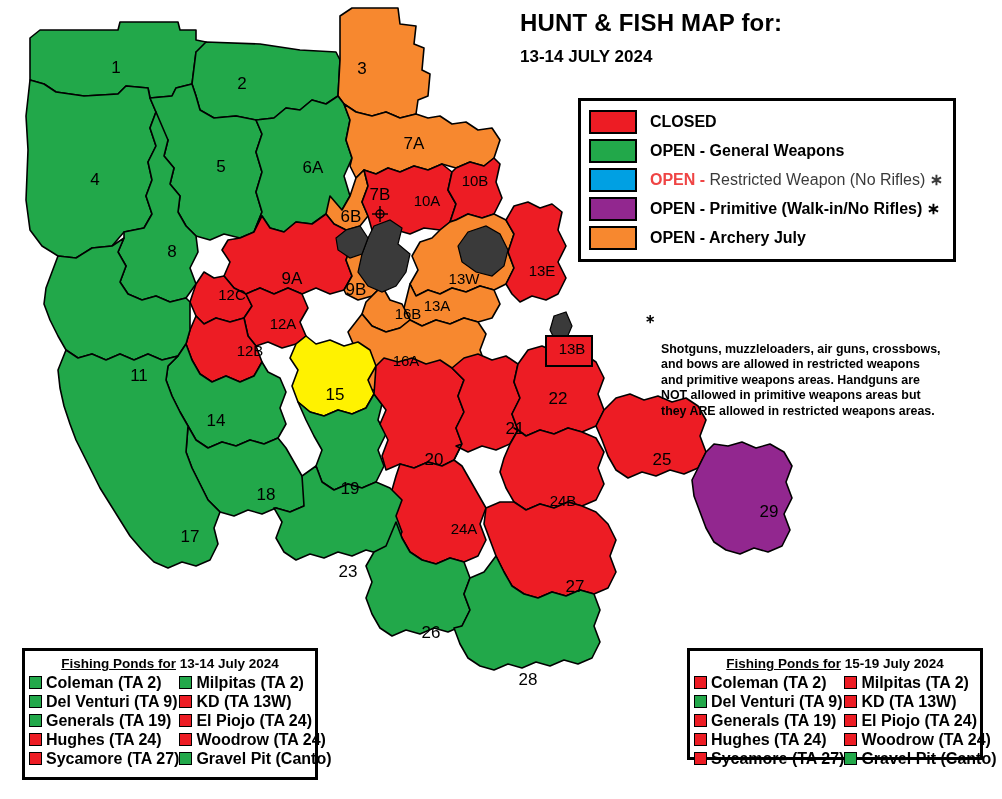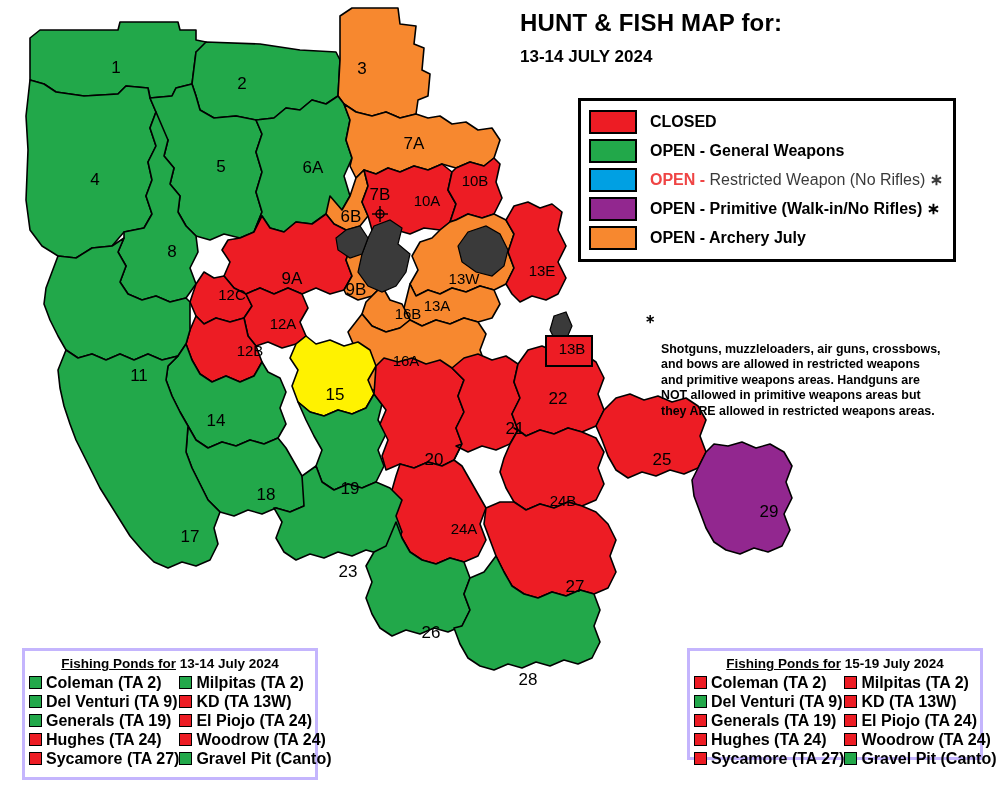--- a/index.html
+++ b/index.html
@@ -30,21 +30,21 @@
   .legend-txt .lead{font-weight:bold;color:#ef4444;}
   .ast{font-weight:bold;}
 
   
   .footnote{position:absolute;left:645px;top:312px;width:300px;
             font-size:12.4px;font-weight:bold;line-height:15.4px;}
   .footnote .star{position:absolute;left:0;top:0;}
   .footnote .fbody{display:block;padding-left:16px;margin-top:30px;}
 
   
-  .ponds{position:absolute;border:3px solid #c4b5fd;background:#fff;box-sizing:border-box;}
+  .ponds{position:absolute;border:3px solid #000000;background:#fff;box-sizing:border-box;}
   #ponds-left{left:22px;top:648px;width:296px;height:132px;}
   #ponds-right{left:687px;top:648px;width:296px;height:112px;}
   .ponds-title{text-align:center;font-size:13.5px;font-weight:bold;
                padding:5px 0 1px 0;white-space:nowrap;}
   .ponds-title .ul{text-decoration:underline;}
   .ponds-grid{display:grid;grid-template-columns:1fr 1fr;padding:1px 4px 0 4px;}
   .pond-item{display:flex;align-items:center;height:19px;}
   .pond-sw{width:13px;height:13px;border:1px solid #000;box-sizing:border-box;
            flex:0 0 auto;margin-right:4px;}
   .pond-name{font-size:16px;font-weight:bold;white-space:nowrap;}

